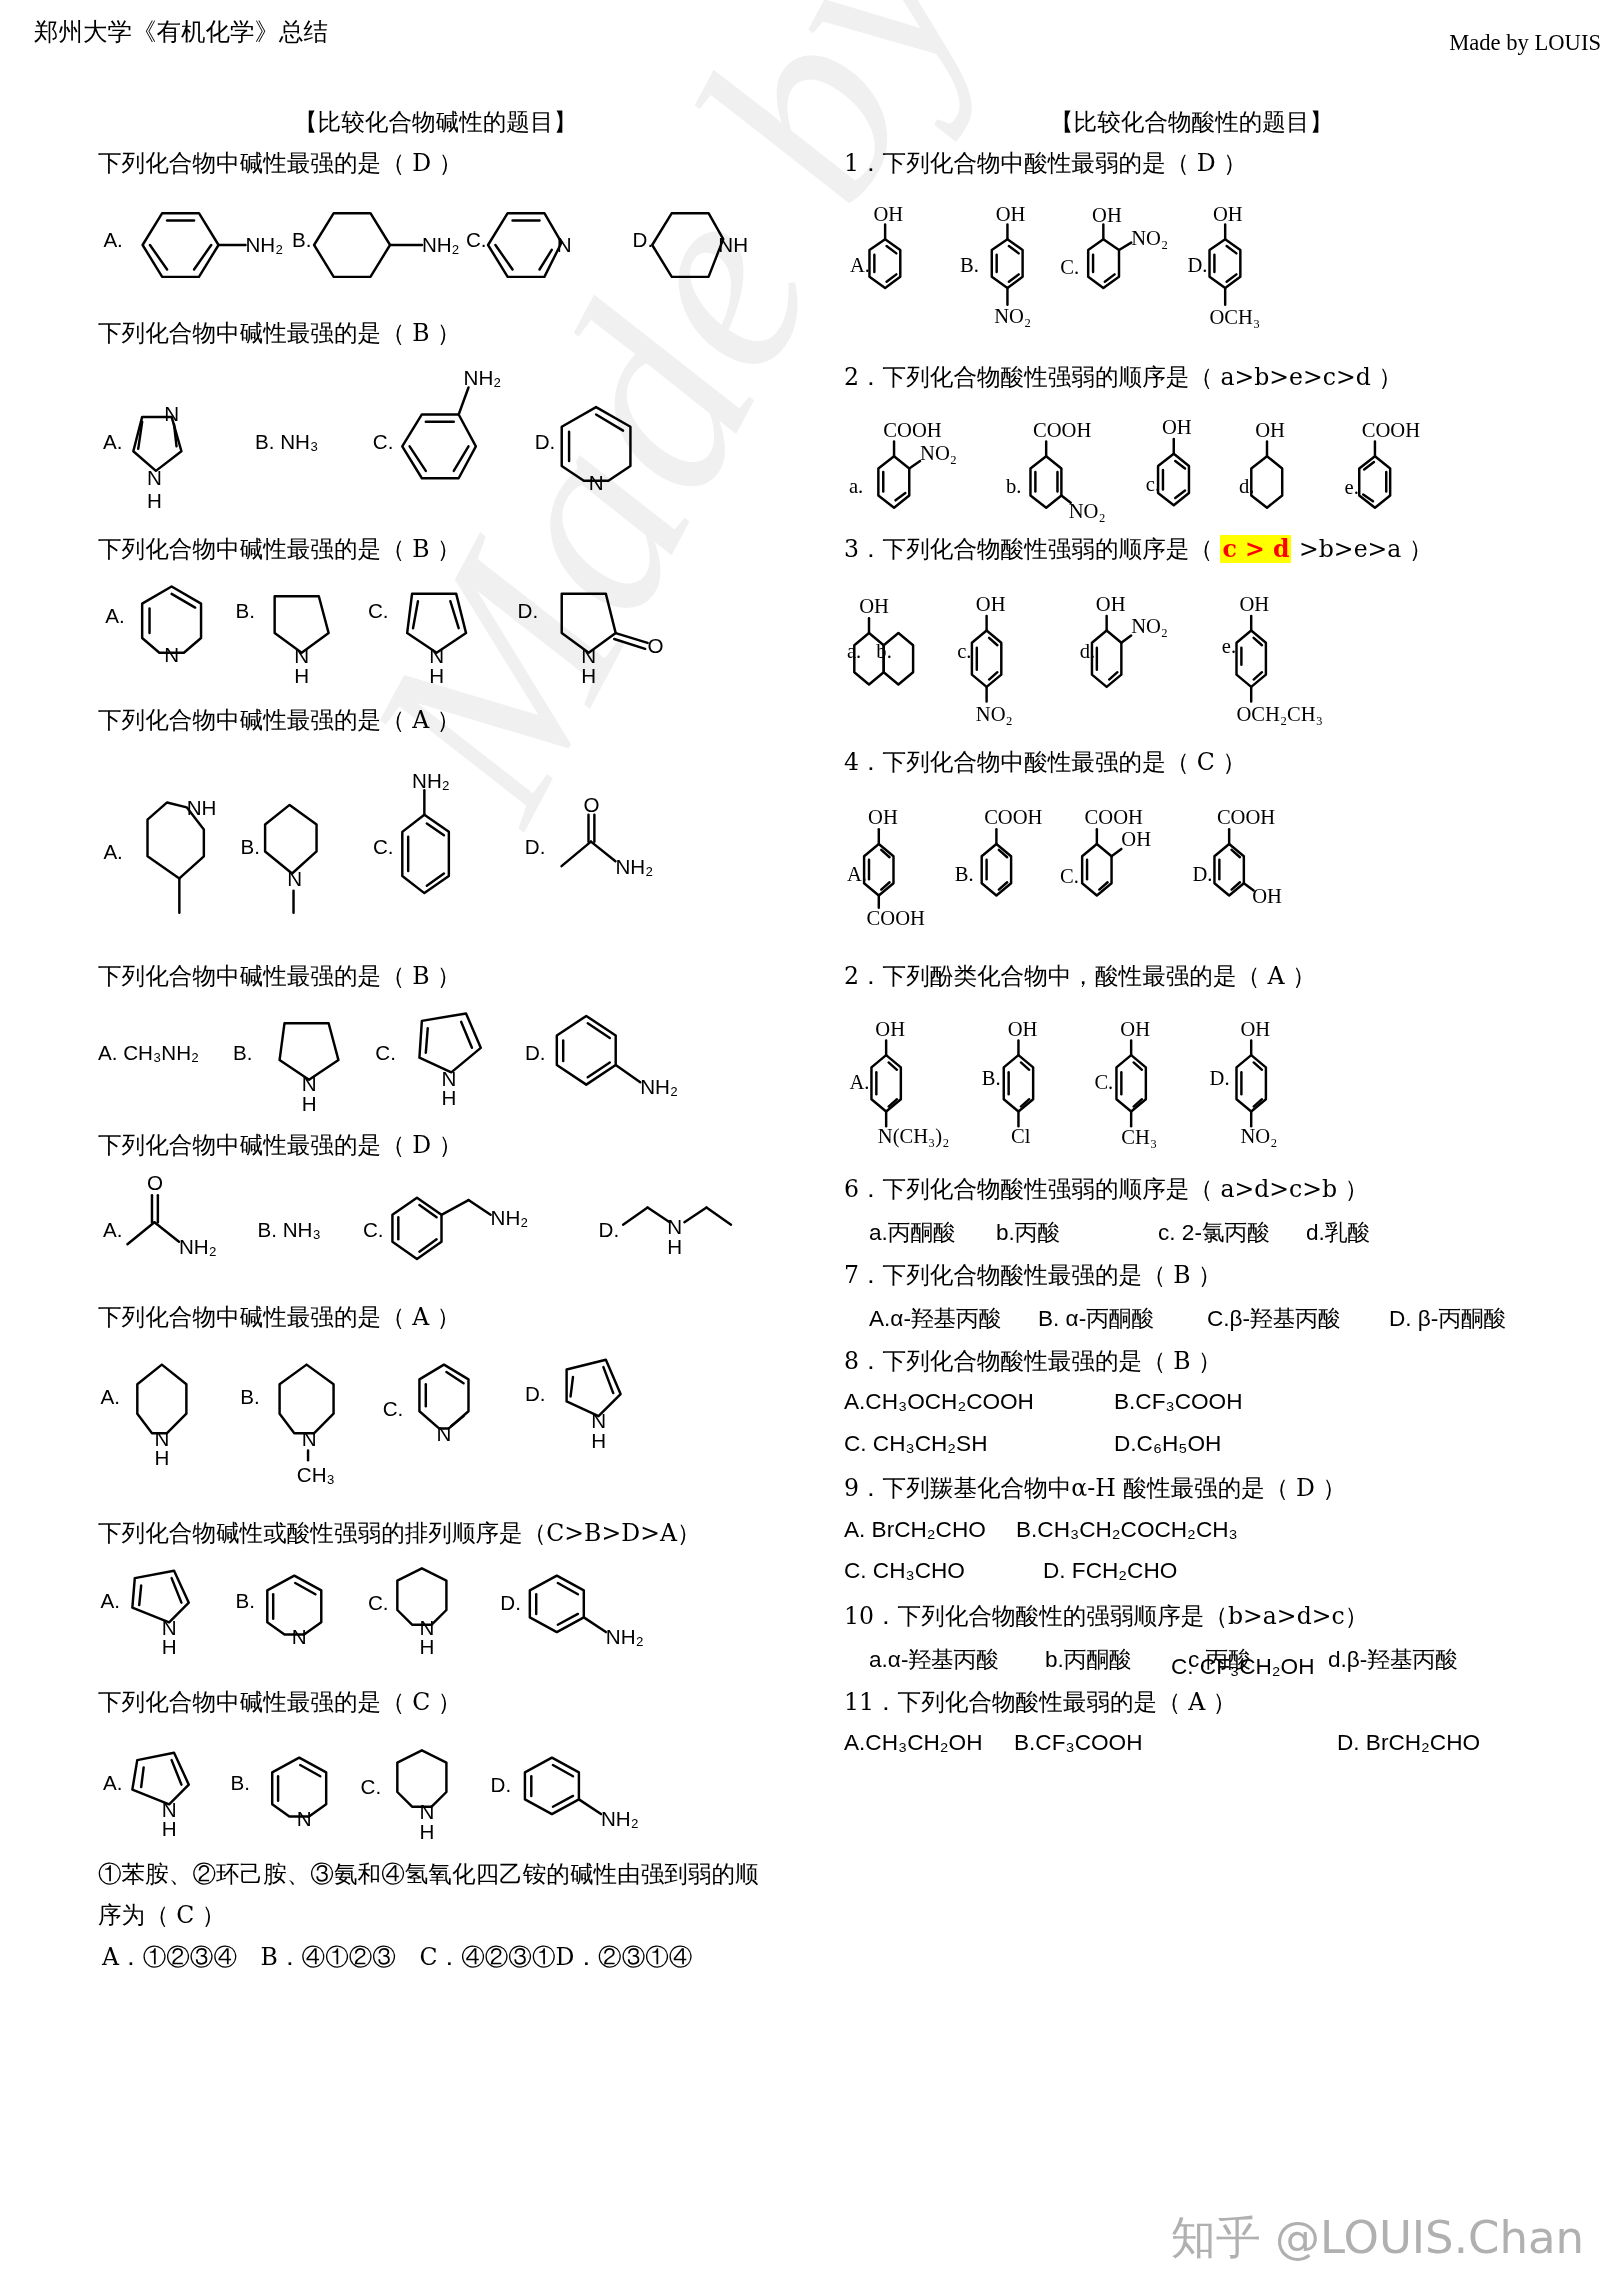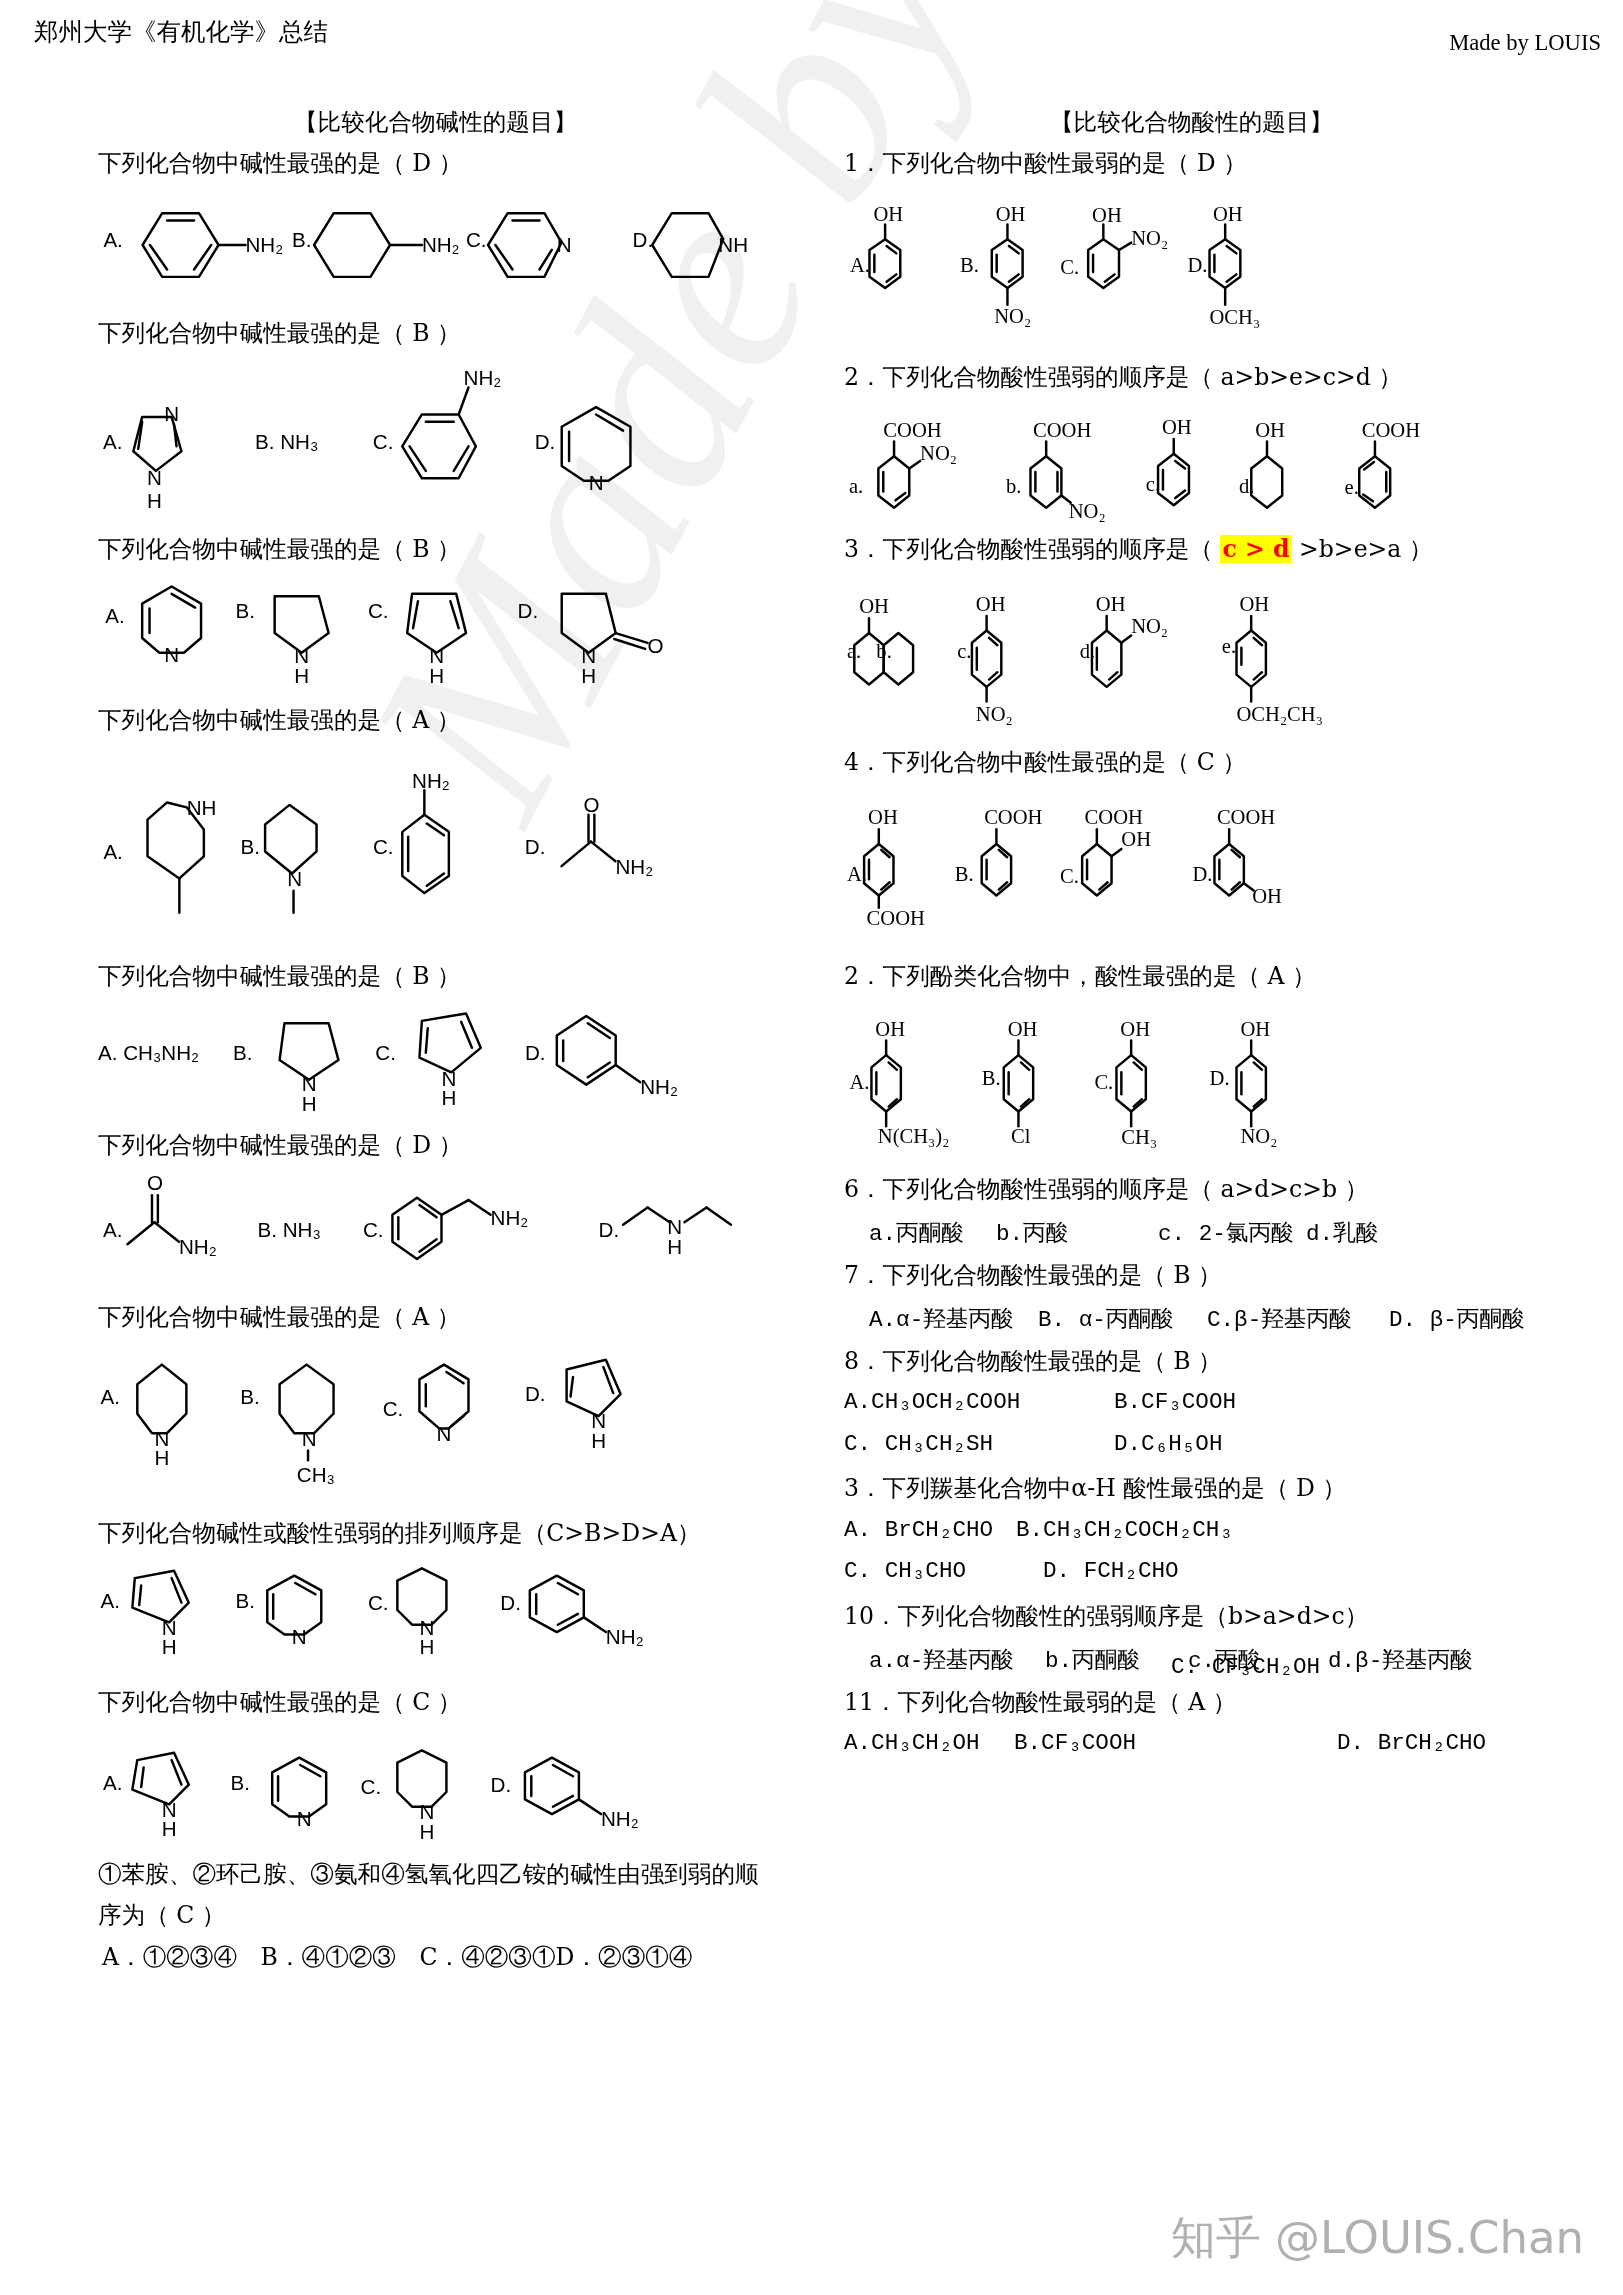--- a/index.html
+++ b/index.html
@@ -2,21 +2,21 @@
 <html style="font-size:7.9px"><head>
 <meta charset="utf-8">
 <style>
   html, body { margin:0; padding:0; background:#ffffff; }
   body { width:1623px; height:2295px; position:relative; overflow:hidden;
          font-family:"DejaVu Serif","Liberation Serif",serif; color:#000; }
   .hdr-left { position:absolute; left:34px; top:14.7px; font-size:24.5px; }
   .hdr-right { position:absolute; right:22px; top:30px; font-size:22.6px; font-family:"Liberation Serif",serif; }
   .col-title { position:absolute; font-size:23.6px; }
   .line { position:absolute; font-size:23.6px; white-space:nowrap; }
-  .opts { position:absolute; font-size:22.6px; white-space:nowrap; font-family:Liberation Mono, monospace; }
+  .opts { position:absolute; font-size:22.6px; white-space:nowrap; font-family:Liberation Sans, sans-serif; }
   .hl { background:#ffff00; color:#ff0000; font-weight:bold; padding:0 2px; }
   svg.mol { position:absolute; overflow:visible; }
   svg.mol line, svg.mol polyline, svg.mol polygon { stroke:#000; stroke-width:5; fill:none; stroke-linecap:round; stroke-linejoin:round; }
   svg.mol text { font-size:42px; fill:#000; }
   .sans text { font-family:"Liberation Sans",sans-serif; font-size:40px; }
   .serif text { font-family:"Liberation Serif",serif; font-size:46px; }
   .watermark { position:absolute; left:304px; top:712px; font-family:"Liberation Serif",serif; font-style:italic;
                font-size:275px; color:rgba(0,0,0,0.06); transform:rotate(-62deg); transform-origin:left top; white-space:nowrap; pointer-events:none; }
   .footer-mark { position:absolute; right:39px; bottom:27px; font-family:"DejaVu Sans",sans-serif; font-size:45px; color:#b0b0b0; }
 </style>
@@ -462,21 +462,21 @@
 <div class="opts" style="left:1038px;top:1303px">B. α-丙酮酸</div>
 <div class="opts" style="left:1207px;top:1303px">C.β-羟基丙酸</div>
 <div class="opts" style="left:1389px;top:1303px">D. β-丙酮酸</div>
 
 <div class="line" style="left:844px;top:1345px">8．下列化合物酸性最强的是（ B ）</div>
 <div class="opts" style="left:844px;top:1389px">A.CH₃OCH₂COOH</div>
 <div class="opts" style="left:1114px;top:1389px">B.CF₃COOH</div>
 <div class="opts" style="left:844px;top:1431px">C. CH₃CH₂SH</div>
 <div class="opts" style="left:1114px;top:1431px">D.C₆H₅OH</div>
 
-<div class="line" style="left:844px;top:1472px">3．下列羰基化合物中α-H 酸性最强的是（ D ）</div>
+<div class="line" style="left:844px;top:1472px">9．下列羰基化合物中α-H 酸性最强的是（ D ）</div>
 <div class="opts" style="left:844px;top:1517px">A. BrCH₂CHO</div>
 <div class="opts" style="left:1016px;top:1517px">B.CH₃CH₂COCH₂CH₃</div>
 <div class="opts" style="left:844px;top:1558px">C. CH₃CHO</div>
 <div class="opts" style="left:1043px;top:1558px">D. FCH₂CHO</div>
 
 <div class="line" style="left:844px;top:1600px">10．下列化合物酸性的强弱顺序是（b&gt;a&gt;d&gt;c）</div>
 <div class="opts" style="left:869px;top:1644px">a.α-羟基丙酸</div>
 <div class="opts" style="left:1045px;top:1644px">b.丙酮酸</div>
 <div class="opts" style="left:1188px;top:1644px">c.丙酸</div>
 <div class="opts" style="left:1328px;top:1644px">d.β-羟基丙酸</div>

